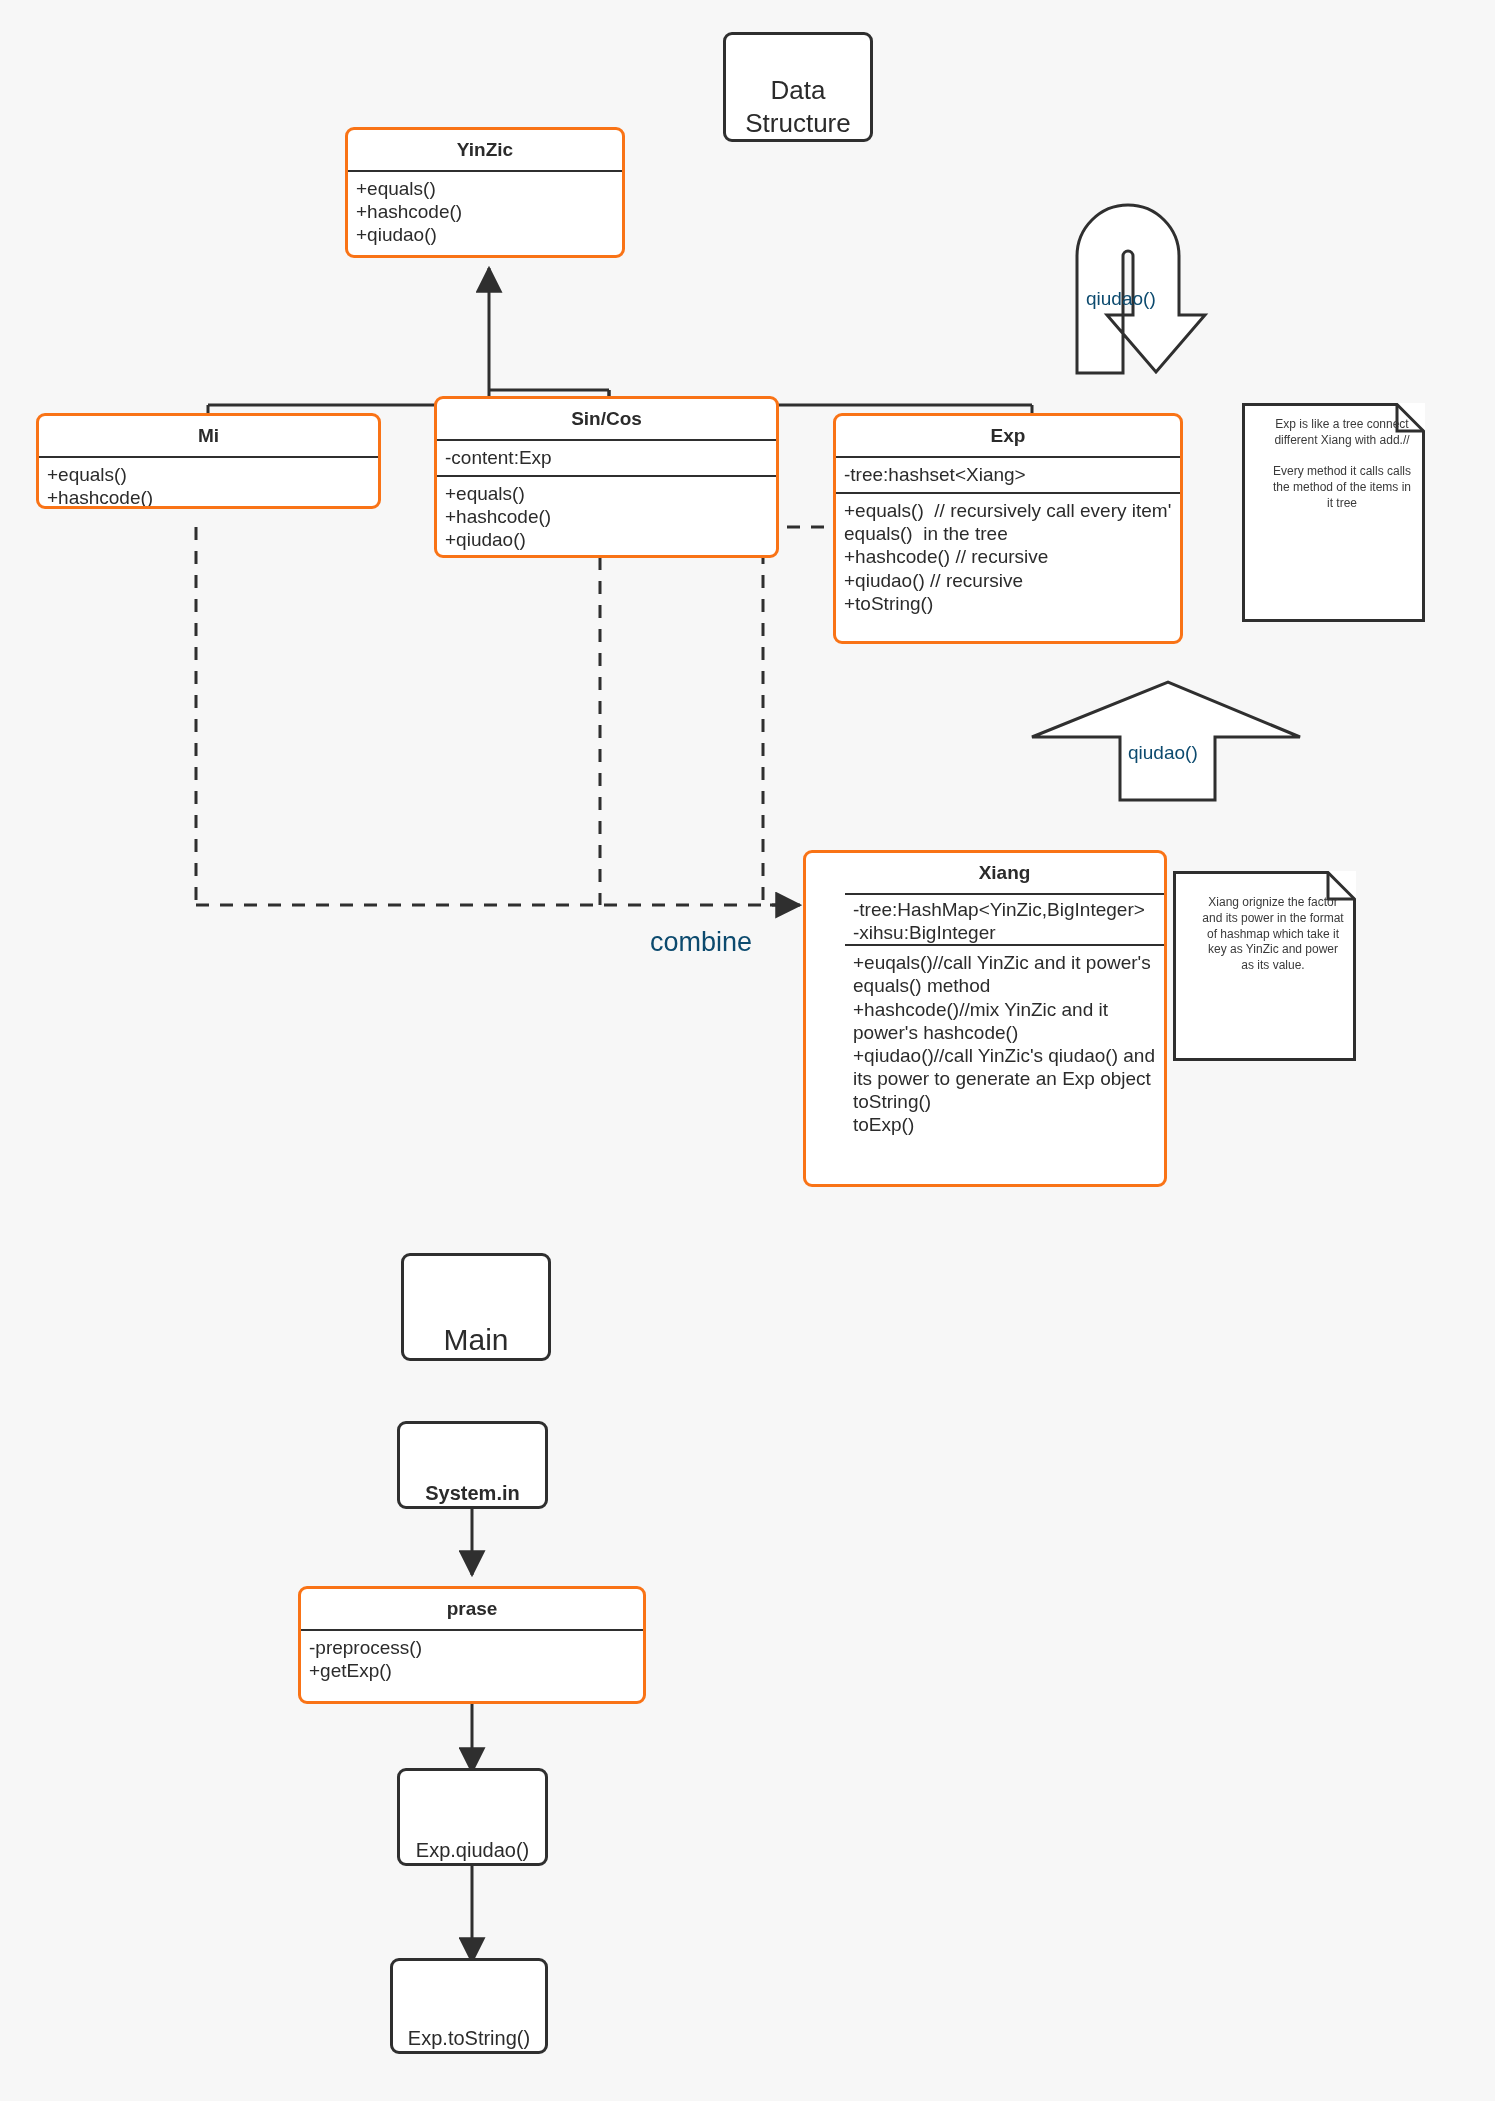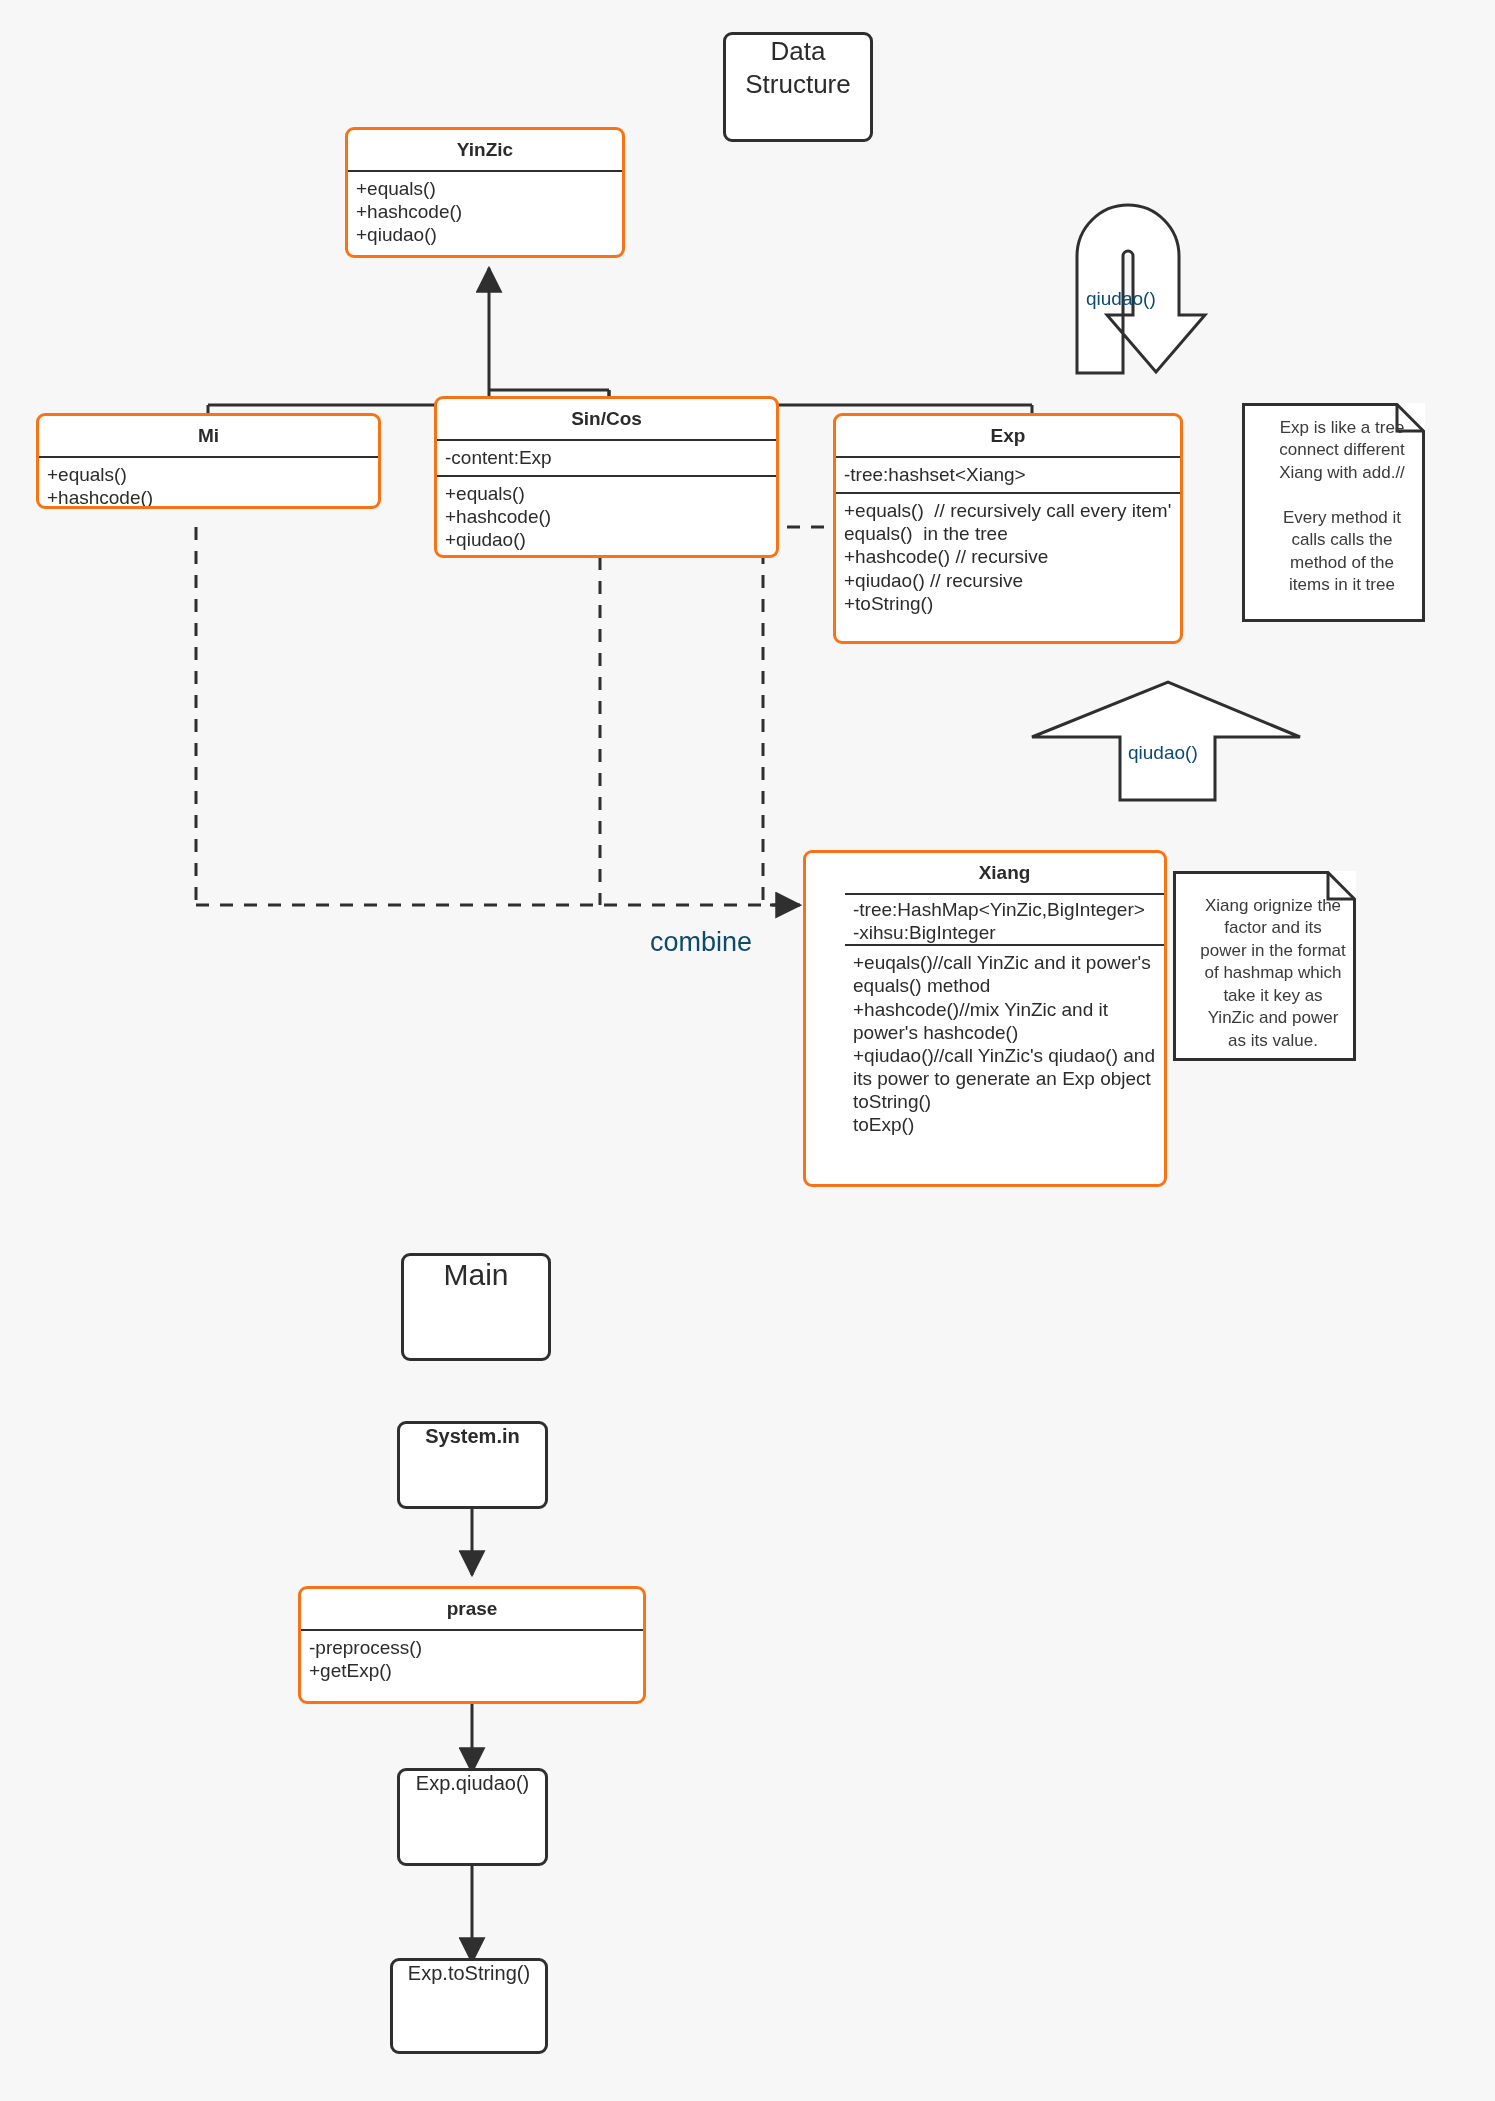--- a/index.html
+++ b/index.html
@@ -32,21 +32,21 @@
   
   .box {
     position: absolute;
     background: #ffffff;
     border: 3px solid #2f2f2f;
     border-radius: 9px;
     box-sizing: border-box;
   }
   .plain-box {
     display: flex;
-    align-items: flex-start;
+    align-items: flex-end;
     justify-content: center;
     text-align: center;
     line-height: 1.25;
   }
 
   
   .uml {
     position: absolute;
     background: #ffffff;
     border: 3px solid #f97316;
@@ -72,21 +72,21 @@
   }
   .uml .uml-line {
     white-space: pre-wrap;
   }
 
   
   .note {
     position: absolute;
     background: #ffffff;
     box-sizing: border-box;
-    font-size: 17px;
+    font-size: 12px;
     line-height: 1.32;
     text-align: center;
     color: #3a3a3a;
     padding-left: 17px;
   }
   .note .note-body {
     position: relative;
     z-index: 2;
     padding: 14px 10px;
     white-space: pre-line;

